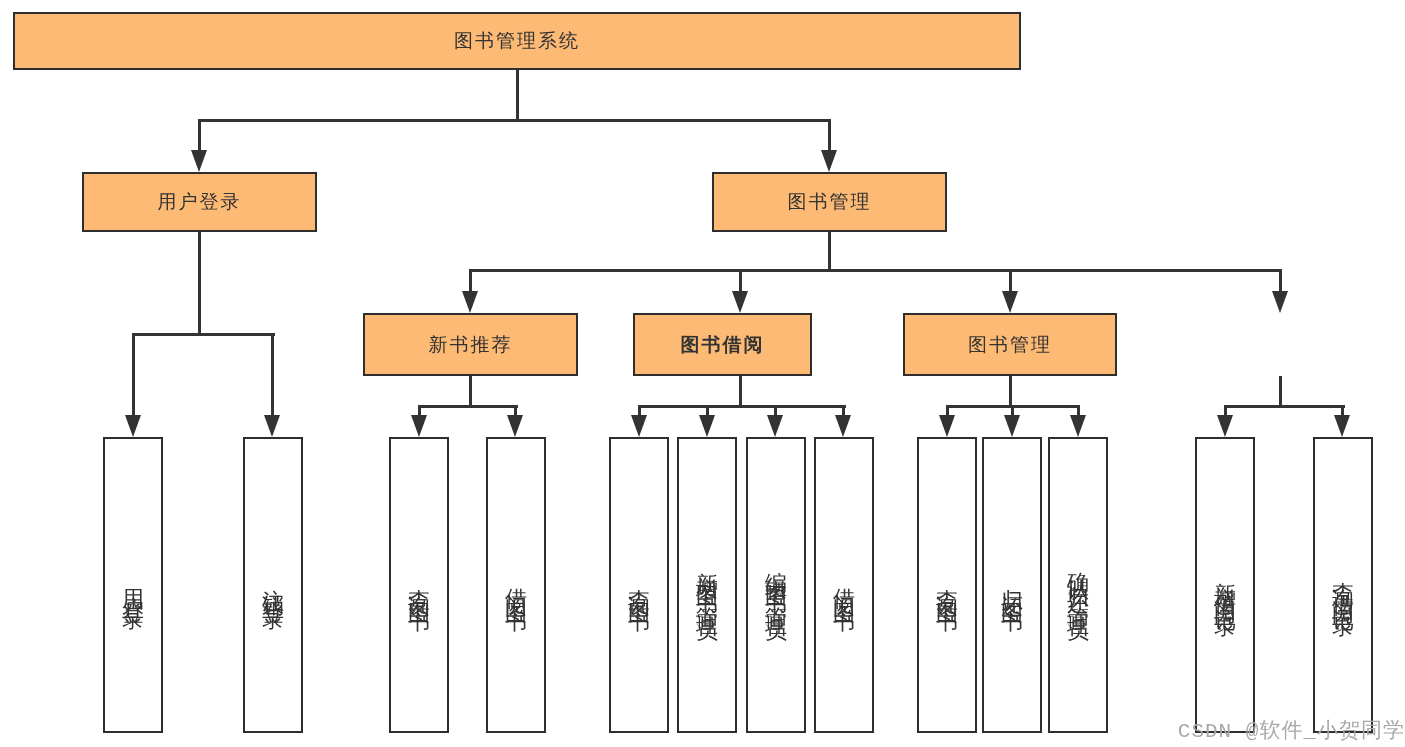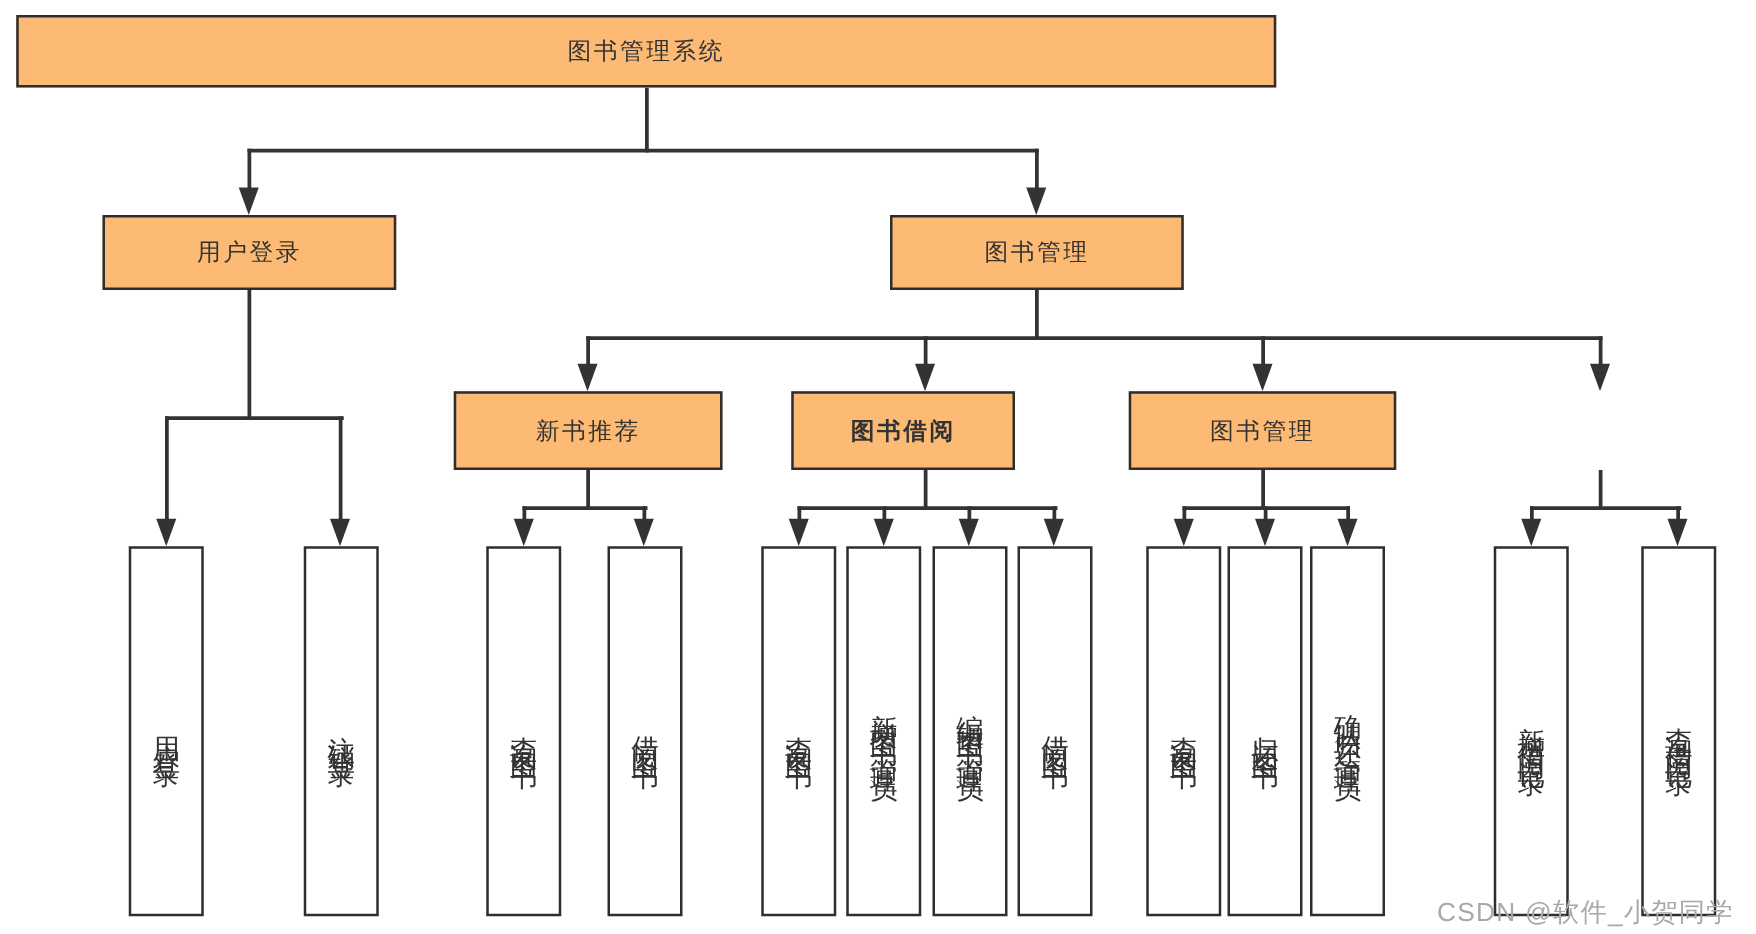--- a/index.html
+++ b/index.html
@@ -22,22 +22,22 @@
     font-size:22px;letter-spacing:7px;line-height:1;
   }
   .vline{position:absolute;width:3px;background:#333333;z-index:1;}
   .hline{position:absolute;height:3px;background:#333333;z-index:1;}
   .arrow{
     position:absolute;width:0;height:0;z-index:1;
     border-left:8px solid transparent;border-right:8px solid transparent;
     border-top:22px solid #333333;
   }
   .watermark{
-    position:absolute;right:18px;bottom:3px;font-size:21px;
-    color:#a8a8a8;letter-spacing:1px;z-index:5;white-space:nowrap;
+    position:absolute;right:0;bottom:3px;font-size:21px;
+    color:#a8a8a8;letter-spacing:1px;z-index:5;white-space:nowrap;font-family:Liberation Mono, monospace;
   }
 </style>
 </head>
 <body>
 
 <div class="canvas">
 
   <div class="vline" style="left:516px;top:70px;height:52px;"></div>
   <div class="hline" style="left:198px;top:119px;width:633px;"></div>
   <div class="vline" style="left:198px;top:119px;height:33px;"></div>

